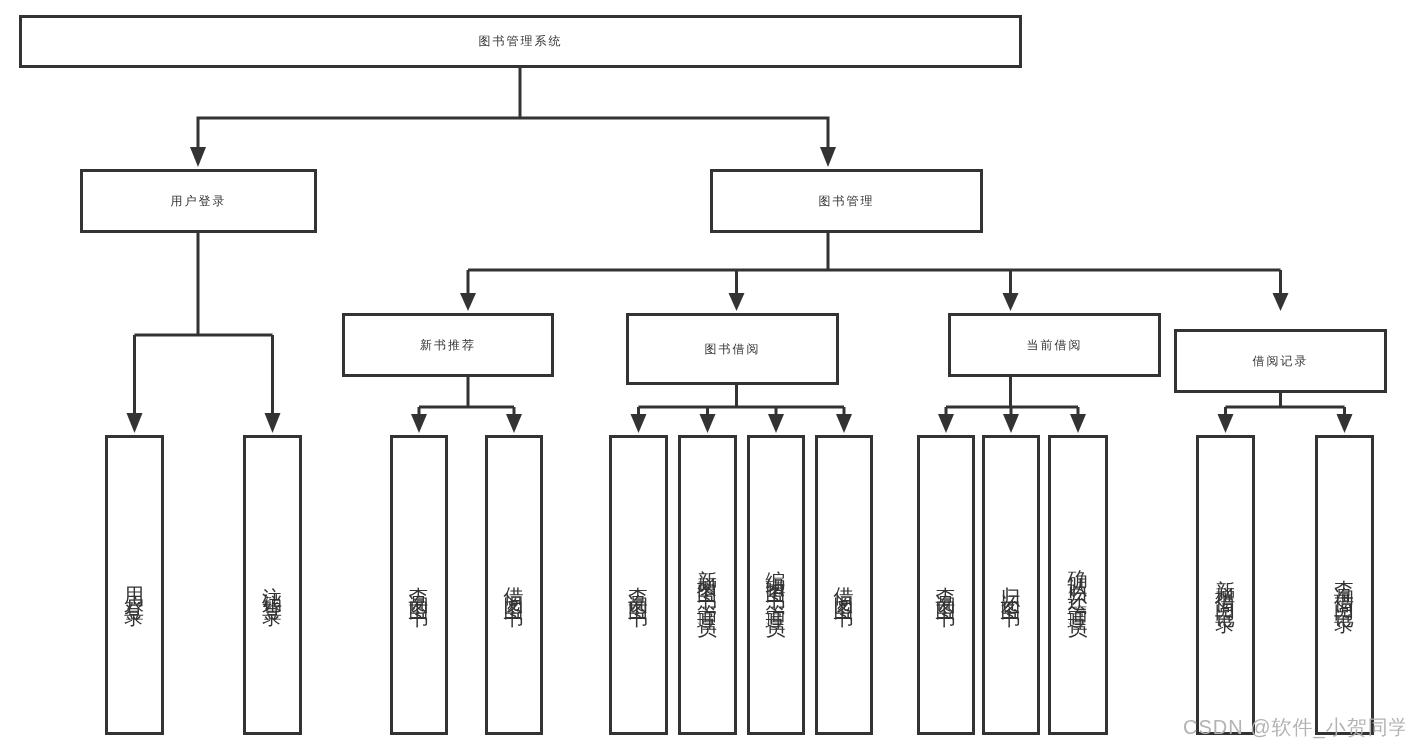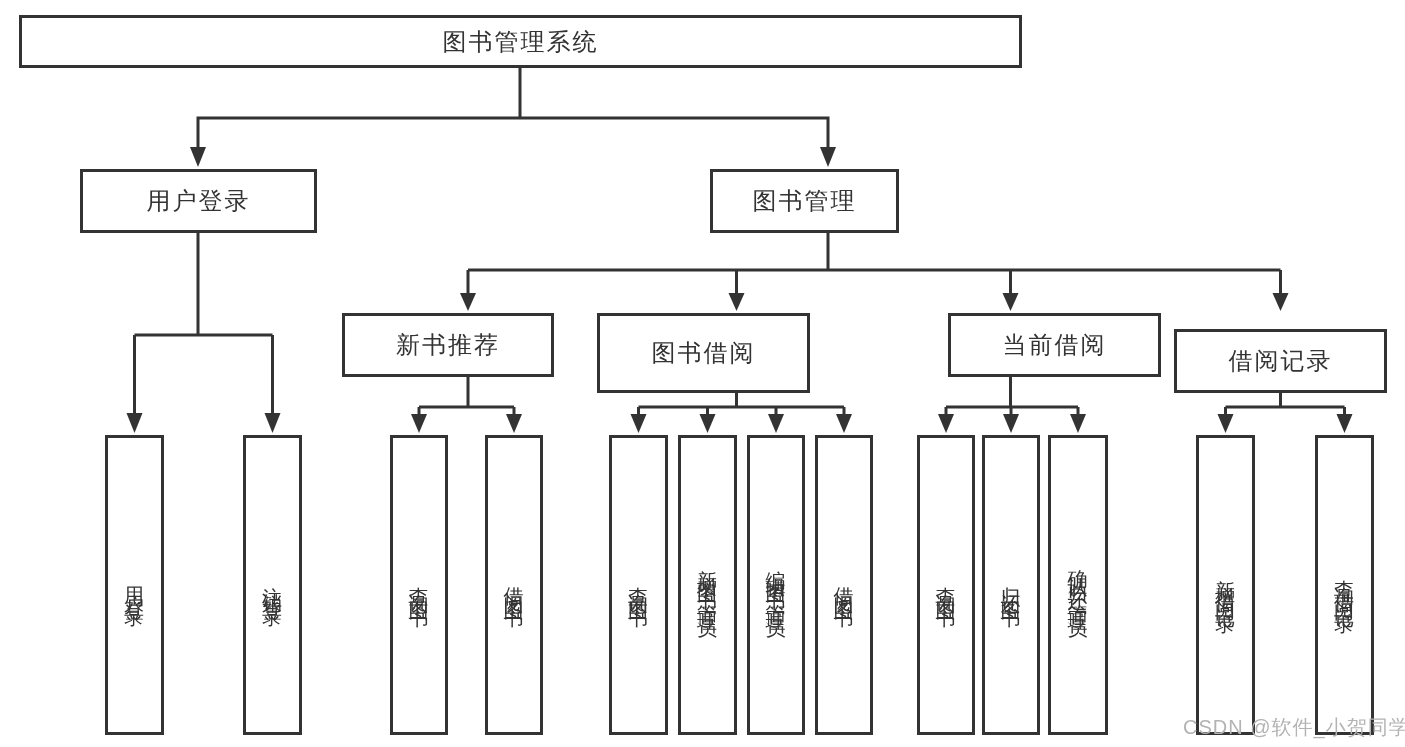--- a/index.html
+++ b/index.html
@@ -14,21 +14,21 @@
   .wires{position:absolute;left:0;top:0;z-index:1;}
   .box{
     position:absolute;
     box-sizing:border-box;
     border:3px solid #333333;
     background:#ffffff;
     display:flex;align-items:center;justify-content:center;
     z-index:2;
   }
   .box .label{
-    font-size:24px;
+    font-size:12px;
     letter-spacing:2px;
     color:#333333;
     white-space:nowrap;
   }
   .leaf .label{
     writing-mode:vertical-rl;
     text-orientation:mixed;
     letter-spacing:7px;
     font-size:20px;
     white-space:normal;
@@ -83,28 +83,28 @@
     </g>
   </svg>
 
   <div class="box" style="left:19px;top:15px;width:1003px;height:53px">
     <span class="label">图书管理系统</span>
   </div>
 
   <div class="box" style="left:80px;top:169px;width:237px;height:64px">
     <span class="label">用户登录</span>
   </div>
-  <div class="box" style="left:710px;top:169px;width:189px;height:64px">
+  <div class="box" style="left:710px;top:169px;width:273px;height:64px">
     <span class="label">图书管理</span>
   </div>
 
   <div class="box" style="left:342px;top:313px;width:212px;height:64px">
     <span class="label">新书推荐</span>
   </div>
-  <div class="box" style="left:597px;top:313px;width:213px;height:80px">
+  <div class="box" style="left:626px;top:313px;width:213px;height:72px">
     <span class="label">图书借阅</span>
   </div>
   <div class="box" style="left:948px;top:313px;width:213px;height:64px">
     <span class="label">当前借阅</span>
   </div>
   <div class="box" style="left:1174px;top:329px;width:213px;height:64px">
     <span class="label">借阅记录</span>
   </div>
 
   <div class="box leaf" style="left:105px;top:435px;width:59px;height:300px">

